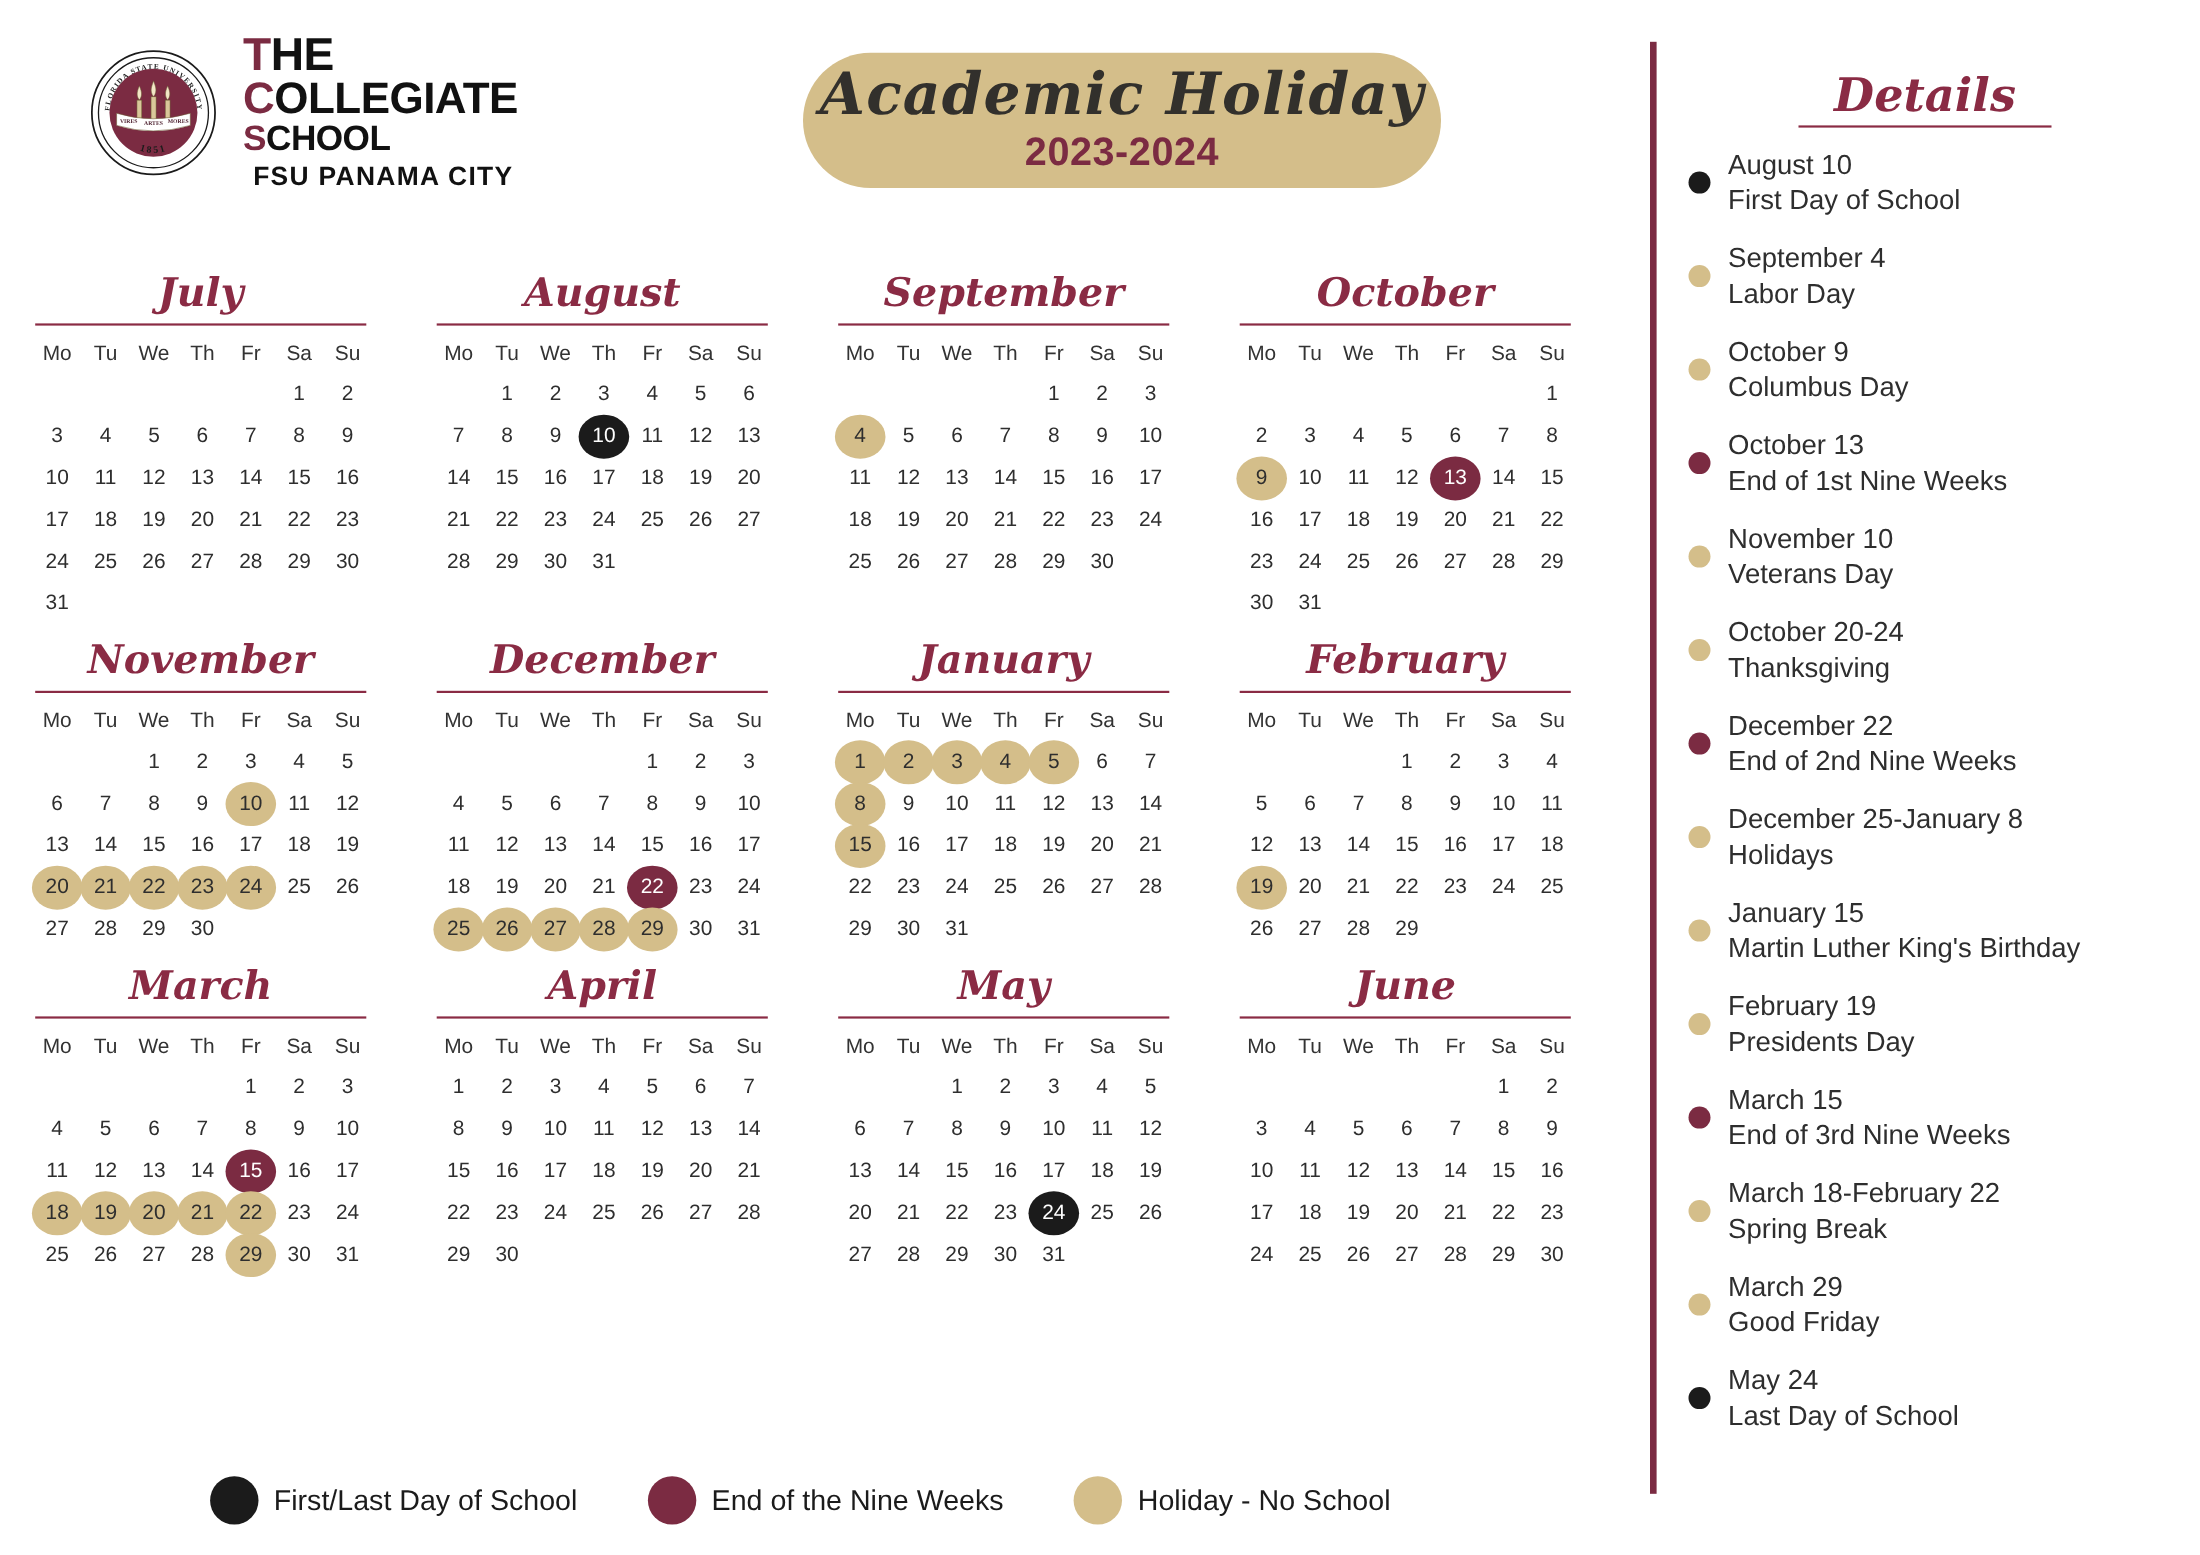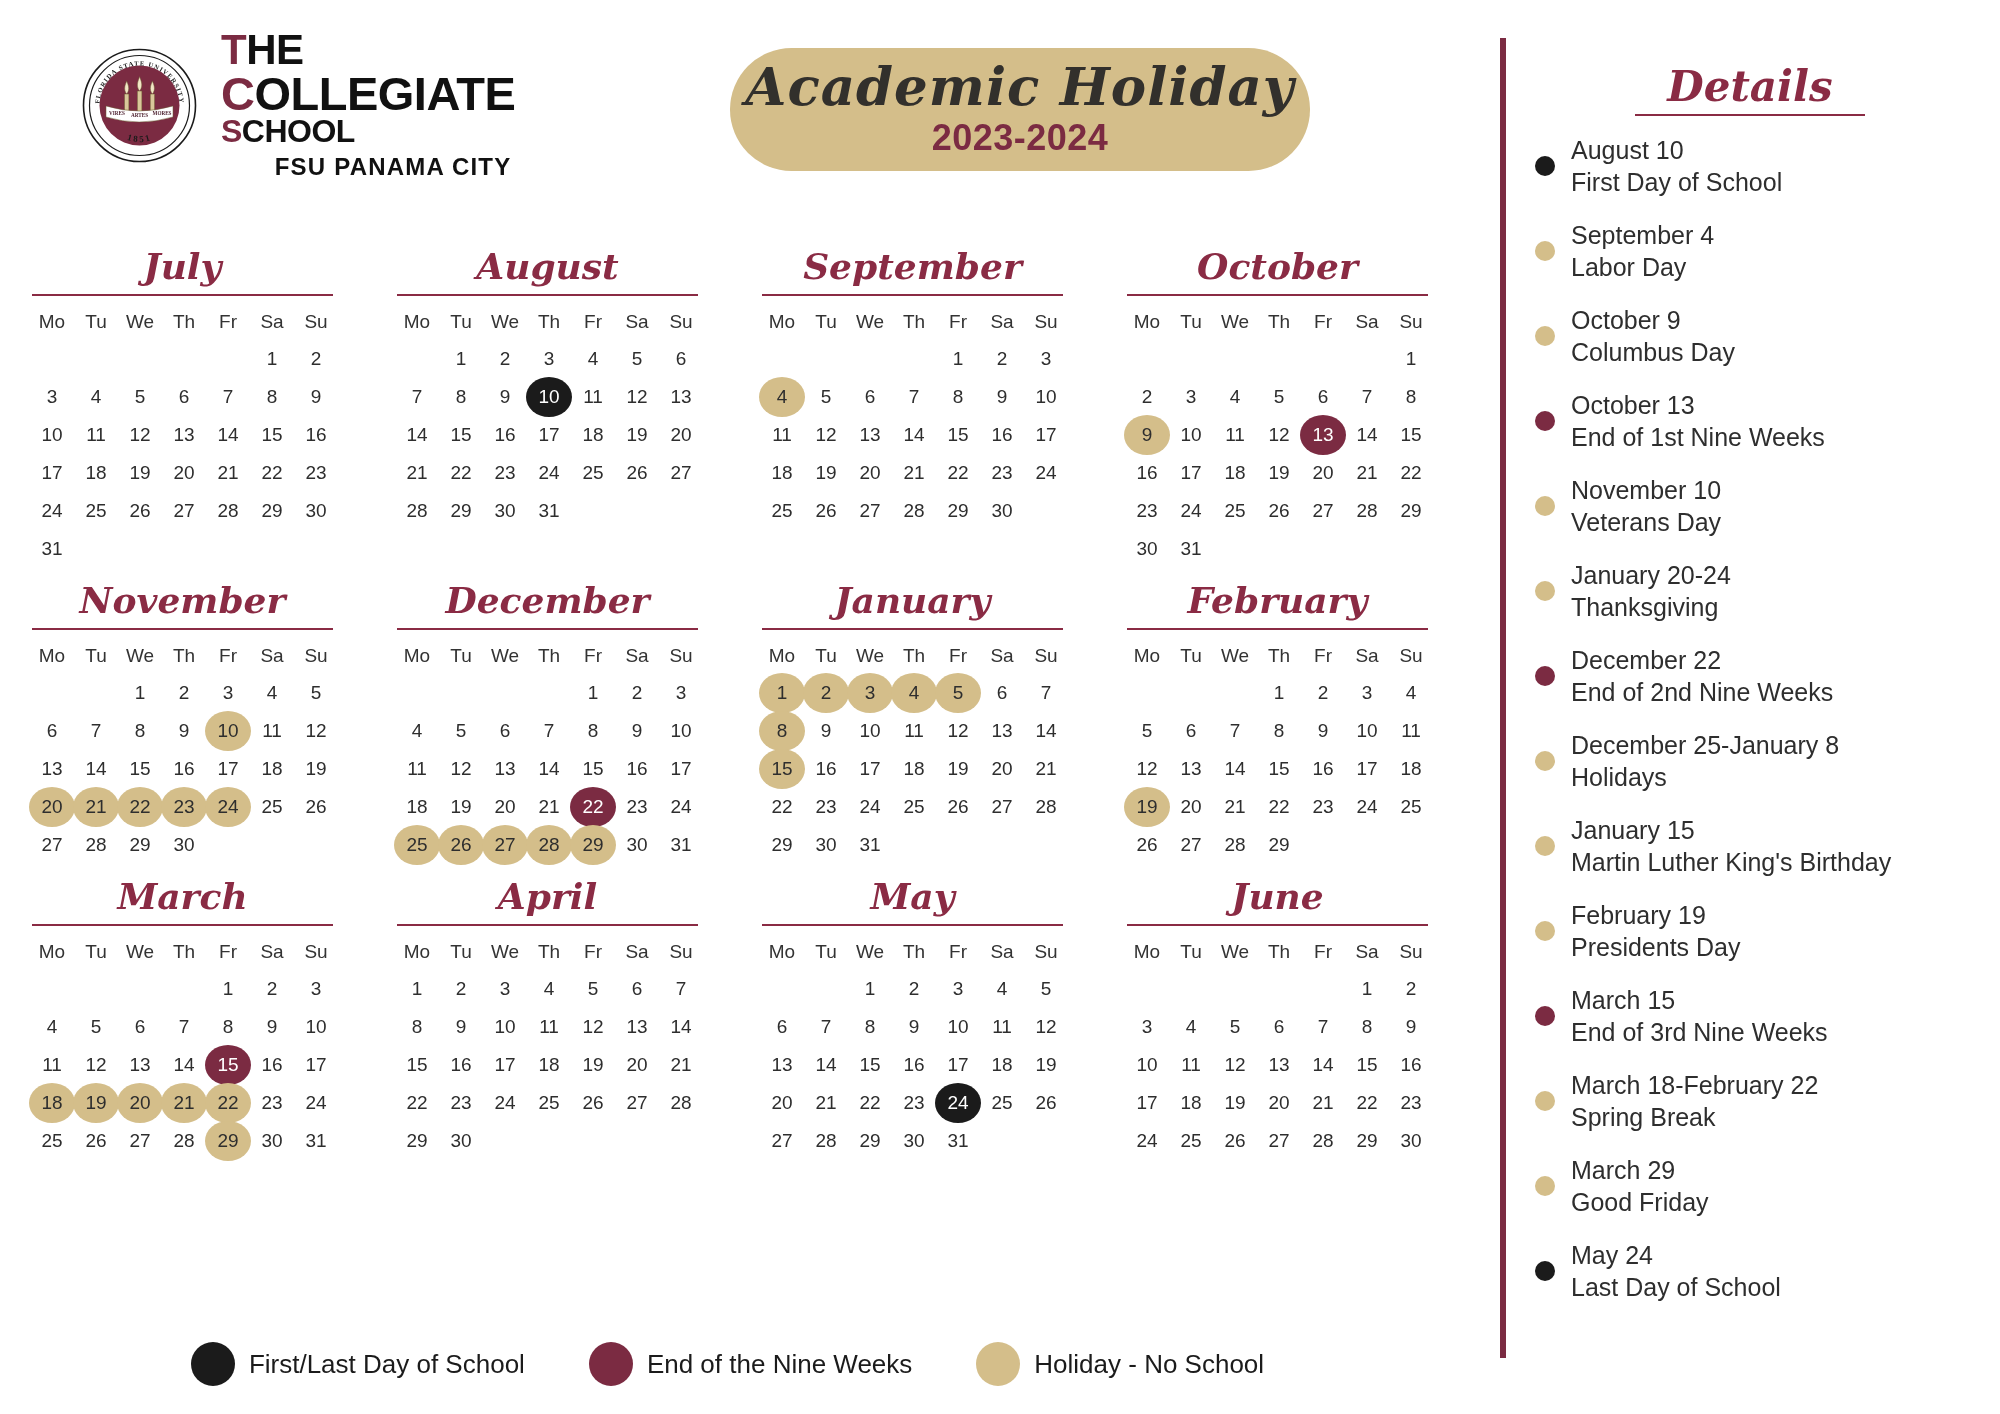--- a/index.html
+++ b/index.html
@@ -16,21 +16,21 @@
   
   #header { position:absolute; left:0; top:0; width:1460px; height:200px; }
 
   #logo-block { position:absolute; left:82px; top:30px; display:flex; align-items:center; }
 
   .seal { width:115px; height:115px; position:relative; flex:none; }
 
   #wordmark { margin-left:24px; position:relative; }
   .wm-line { font-weight:bold; line-height:0.97; letter-spacing:-0.5px; color:#111; }
   .wm-1 { font-size:42px; }
-  .wm-2 { font-size:47px; }
+  .wm-2 { font-size:40px; }
   .wm-3 { font-size:32px; }
   .wm-accent { color:#7B2B42; }
   #wm-sub { font-size:24px; font-weight:bold; letter-spacing:1.2px; color:#111;
             text-align:right; margin-top:6px; padding-right:4px; }
 
   
   #title-pill {
     position:absolute; left:730px; top:48px;
     width:580px; height:123px;
     background:#D4BE8A; border-radius:62px;
@@ -1698,21 +1698,21 @@
       <div class="detail-item">
         <div class="detail-bullet" style="background: rgb(212, 190, 138);"></div>
         <div class="detail-text">
           <span class="detail-date">November 10</span>
           <span class="detail-desc">Veterans Day</span>
         </div>
       </div>
       <div class="detail-item">
         <div class="detail-bullet" style="background: rgb(212, 190, 138);"></div>
         <div class="detail-text">
-          <span class="detail-date">January 20-24</span>
+          <span class="detail-date">October 20-24</span>
           <span class="detail-desc">Thanksgiving</span>
         </div>
       </div>
       <div class="detail-item">
         <div class="detail-bullet" style="background: rgb(123, 43, 66);"></div>
         <div class="detail-text">
           <span class="detail-date">December 22</span>
           <span class="detail-desc">End of 2nd Nine Weeks</span>
         </div>
       </div>

